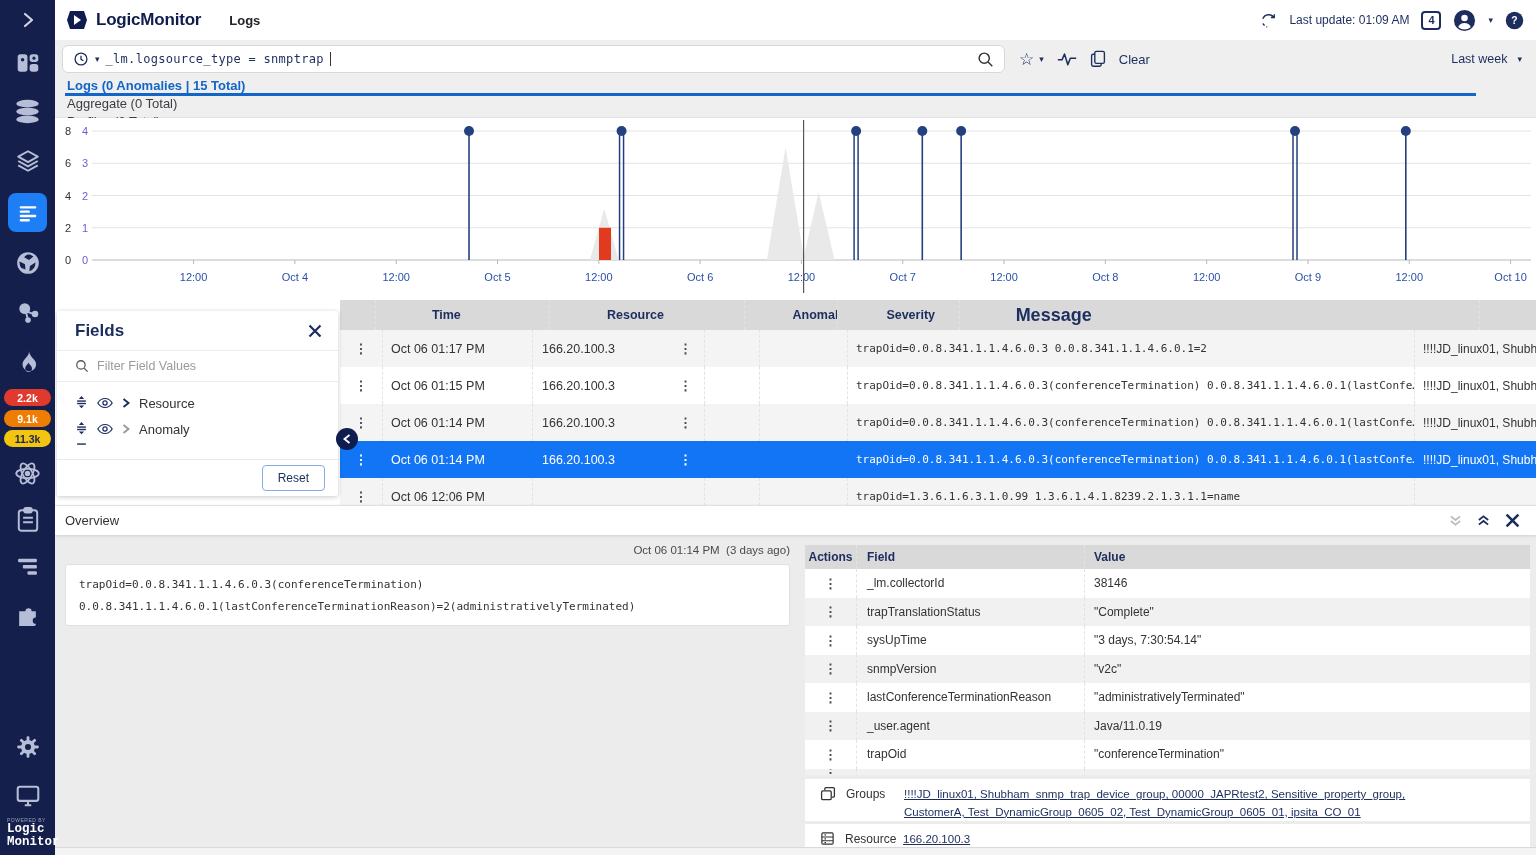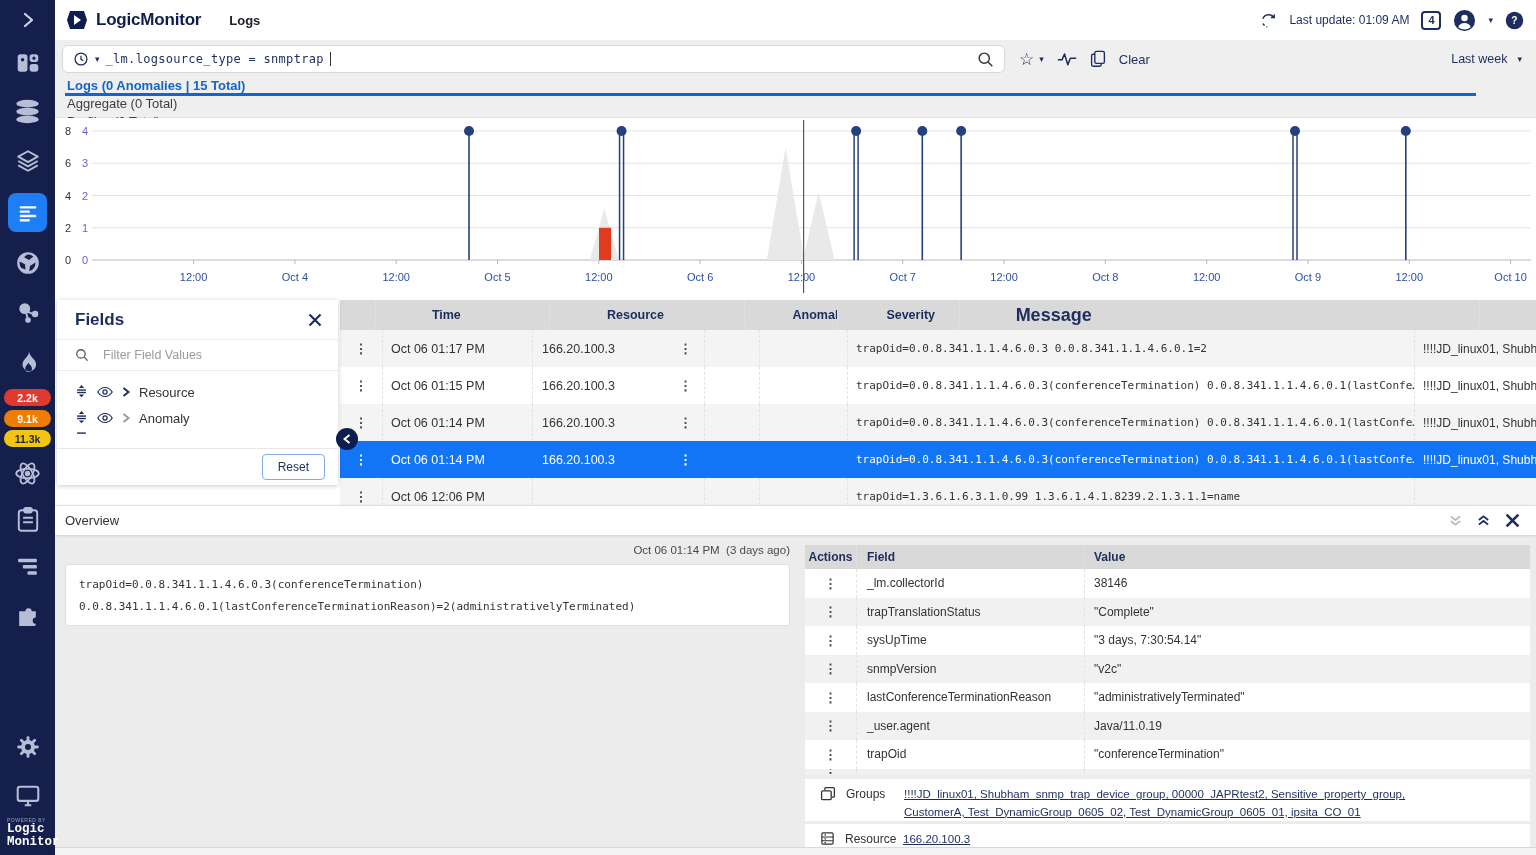--- a/index.html
+++ b/index.html
@@ -65,26 +65,26 @@
   .c-anom { width:55px; border-right:1px dashed #e3e3e3; }
   .c-sev { width:88px; border-right:1px dashed #e3e3e3; }
   .c-msg { width:567px; padding-left:8px; gap:8px; border-right:1px dashed #e3e3e3; font-family:"DejaVu Sans Mono",monospace; font-size:11px; }
   .c-grp { flex:1; padding-left:8px; font-size:12px; }
   .thead .c-msg, .thead .c-grp { font-family:"Liberation Sans",sans-serif; font-size:18px; }
   .trow.sel .c-act,.trow.sel .c-time,.trow.sel .c-res,.trow.sel .c-anom,.trow.sel .c-sev,.trow.sel .c-msg { border-right-color:transparent; }
   .kebab { font-size:13px; font-weight:bold; color:#4a4a4a; line-height:1; }
   .trow.sel .kebab { color:#fff; }
 
   
-  .fields { position:absolute; left:2px; top:5px; width:281px; height:185px; background:#fff; z-index:4;
+  .fields { position:absolute; left:2px; top:16px; width:281px; height:185px; background:#fff; z-index:4;
     box-shadow:0 1px 5px rgba(0,0,0,.22); border-radius:2px; display:flex; flex-direction:column; }
   .f-title { height:40px; display:flex; align-items:center; padding:0 16px 0 18px; border-bottom:1px solid #ececec; }
   .f-title span { font-size:17px; font-weight:bold; color:#1c2d5e; }
   .f-close { margin-left:auto; color:#1c2d5e; display:flex; }
-  .f-search { height:31px; display:flex; align-items:center; gap:14px; padding:0 18px; border-bottom:1px solid #ececec; color:#6f6f6f; }
+  .f-search { height:31px; display:flex; align-items:center; gap:8px; padding:0 18px; border-bottom:1px solid #ececec; color:#6f6f6f; }
   .f-search .ph { font-size:12.5px; color:#9b9b9b; }
   .f-items { flex:1; overflow:hidden; padding-top:8px; }
   .f-item { height:26px; display:flex; align-items:center; gap:9px; padding:0 18px; color:#1c2d5e; }
   .f-item .lbl { font-size:13px; color:#333; }
   .f-item.partial { height:7px; overflow:hidden; }
   .f-foot { height:37px; border-top:1px solid #e7e7e7; display:flex; align-items:center; justify-content:flex-end; padding:0 13px; }
   .reset-btn { background:#fff; border:1px solid #86abe4; border-radius:4px; color:#1c2d5e; font-size:12px; padding:5px 15px;text-align:center; }
   .collapse-btn { position:absolute; left:281px; top:133px; width:22px; height:22px; border-radius:50%; background:#0e1d4e;
     color:#fff; z-index:6; display:flex; align-items:center; justify-content:center; font-size:11px; }
 

